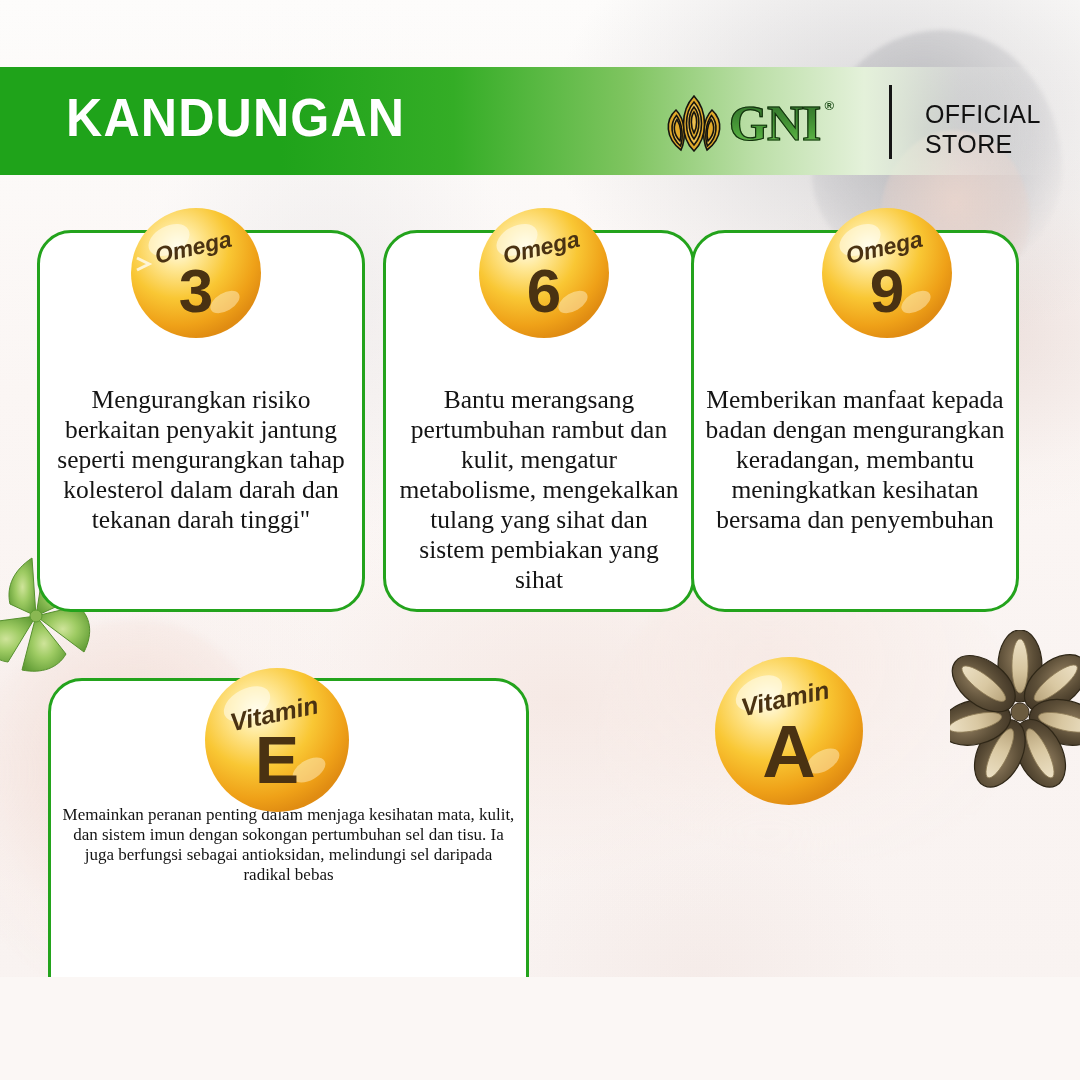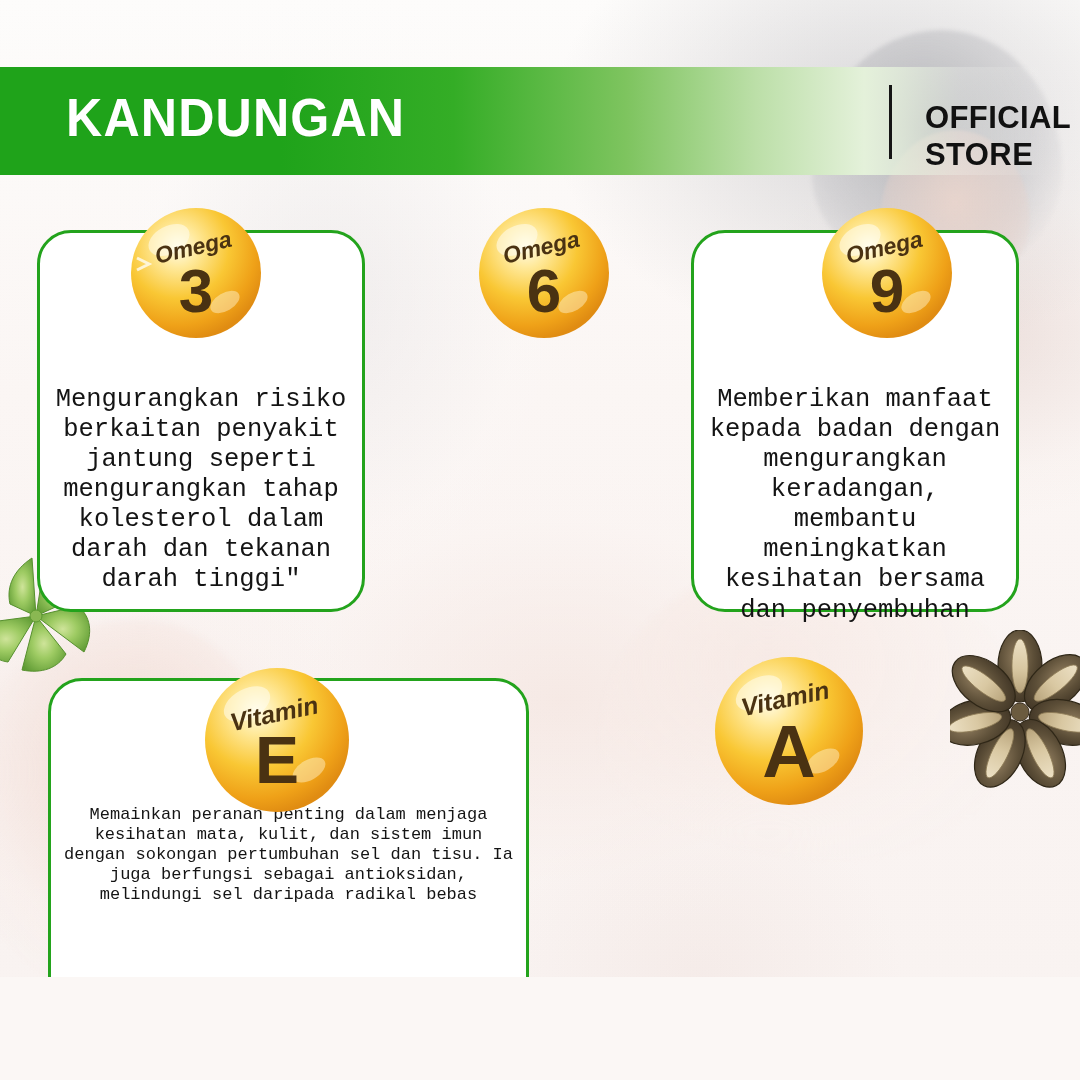--- a/index.html
+++ b/index.html
@@ -91,41 +91,41 @@
   }
   .gni-reg{
     font-family:"Liberation Sans", sans-serif;
     font-size:13px;color:#1d4d18;align-self:flex-start;margin-top:4px;margin-left:2px;font-weight:bold;
   }
   .divider-vert{
     position:absolute;left:889px;top:85px;width:3px;height:74px;background:#151515;
   }
   .official-store{
     position:absolute;left:925px;top:100px;
-    font-size:31px;font-weight:bold;color:#111111;line-height:1.18;
+    font-size:25px;font-weight:normal;color:#111111;line-height:1.18;
     letter-spacing:0.4px;
   }
 
   
   .deco-green-star{position:absolute;left:-26px;top:552px;width:140px;height:130px;}
   .deco-seed-star{position:absolute;left:950px;top:630px;width:146px;height:160px;}
 
   
   .card{
     position:absolute;
     background:#ffffff;
     border:3.5px solid #23a31c;
     border-radius:34px;
     box-sizing:border-box;
   }
   .card-body{
     position:absolute;left:0;right:0;
     text-align:center;
     color:#141414;
-    font-family:Liberation Mono, monospace;
+    font-family:Liberation Serif, serif;
     line-height:1.18;
     padding:0 10px;
     box-sizing:border-box;
   }
 
   
   #card-omega3{left:37px;top:230px;width:328px;height:382px;}
   #card-omega6{left:383px;top:230px;width:312px;height:382px;}
   #card-omega9{left:691px;top:230px;width:328px;height:382px;}
   
@@ -161,20 +161,45 @@
   <div class="bg-layer bg-base"></div>
   <div class="bg-hair"></div>
   <div class="bg-face"></div>
   <div class="bg-shoulder"></div>
   <div class="bg-left-person"></div>
   <div class="bg-layer bg-noise"></div>
 
   <div class="header-band"></div>
   <div class="header-title">KANDUNGAN</div>
 
+  <div class="brand-wrap">
+    <div class="gni-logo">
+      <span>
+        <svg class="gni-mark" viewBox="0 0 62 58">
+          <g stroke="#14140f" stroke-width="1.6" fill="#e0a92a">
+
+            <path d="M18 56 C2 44 2 26 13 16 C23 26 23 45 18 56 Z"></path>
+            <path d="M17.5 52 C7 43 7 29 13.5 21.5 C19.5 29.5 20.5 44 17.5 52 Z" fill="#eec04e"></path>
+            <path d="M17 47 C10 40 10 31 14 25.5 C18 31.5 18.8 41 17 47 Z" fill="#e0a92a"></path>
+
+            <path d="M44 56 C60 44 60 26 49 16 C39 26 39 45 44 56 Z"></path>
+            <path d="M44.5 52 C55 43 55 29 48.5 21.5 C42.5 29.5 41.5 44 44.5 52 Z" fill="#eec04e"></path>
+            <path d="M45 47 C52 40 52 31 48 25.5 C44 31.5 43.2 41 45 47 Z" fill="#e0a92a"></path>
+
+            <path d="M31 57 C17 43 17 17 31 2 C45 17 45 43 31 57 Z"></path>
+            <path d="M31 51 C21 40 21 19 31 8 C41 19 41 40 31 51 Z" fill="#eec04e"></path>
+            <path d="M31 45 C24.5 36 24.5 21 31 13 C37.5 21 37.5 36 31 45 Z" fill="#e0a92a"></path>
+            <path d="M31 39 C27.5 33 27.5 23 31 18 C34.5 23 34.5 33 31 39 Z" fill="#eec04e"></path>
+          </g>
+        </svg>
+      </span>
+      <span class="gni-word">GNI</span>
+      <span class="gni-reg">®</span>
+    </div>
+  </div>
 
   <div class="divider-vert"></div>
   <div class="official-store">
     <div>OFFICIAL</div>
     <div>STORE</div>
   </div>
 
   <span class="deco-green-star">
     <svg viewBox="0 0 140 130">
       <defs>
@@ -260,20 +285,23 @@
         </g>
         <circle r="9" fill="#6b5b3f" stroke="#3d3223" stroke-width="1"></circle>
       </g>
     </svg>
   </span>
 
   <div class="card" id="card-omega3">
     <div class="card-body card-text-top">Mengurangkan risiko berkaitan penyakit jantung seperti mengurangkan tahap kolesterol dalam darah dan tekanan darah tinggi"</div>
   </div>
 
+  <div class="card" id="card-omega6">
+    <div class="card-body card-text-top">Bantu merangsang pertumbuhan rambut dan kulit, mengatur metabolisme, mengekalkan tulang yang sihat dan sistem pembiakan yang sihat</div>
+  </div>
 
   <div class="card" id="card-omega9">
     <div class="card-body card-text-top">Memberikan manfaat kepada badan dengan mengurangkan keradangan, membantu meningkatkan kesihatan bersama dan penyembuhan</div>
   </div>
 
   <div class="card" id="card-vitamin-e">
     <div class="card-body card-text-bottom">Memainkan peranan penting dalam menjaga kesihatan mata, kulit, dan sistem imun dengan sokongan pertumbuhan sel dan tisu. Ia juga berfungsi sebagai antioksidan, melindungi sel daripada radikal bebas</div>
   </div>
 
 

